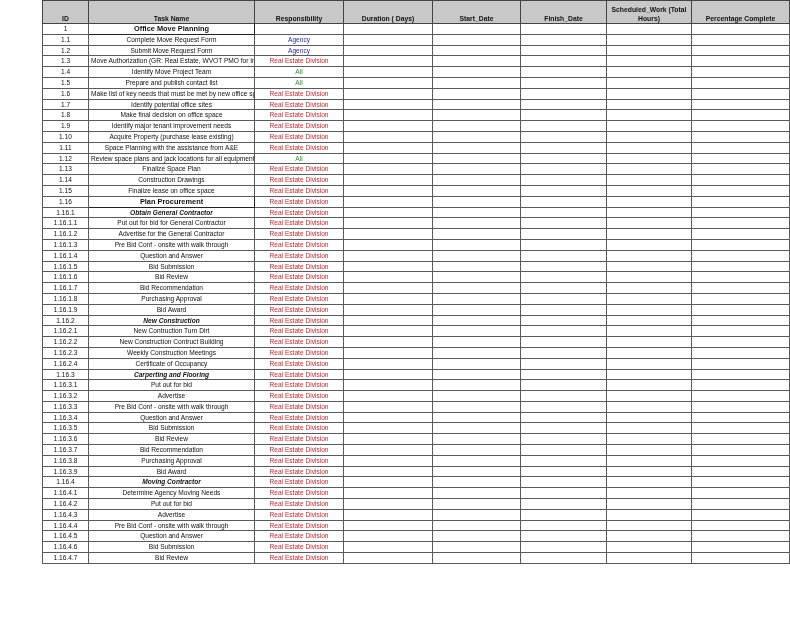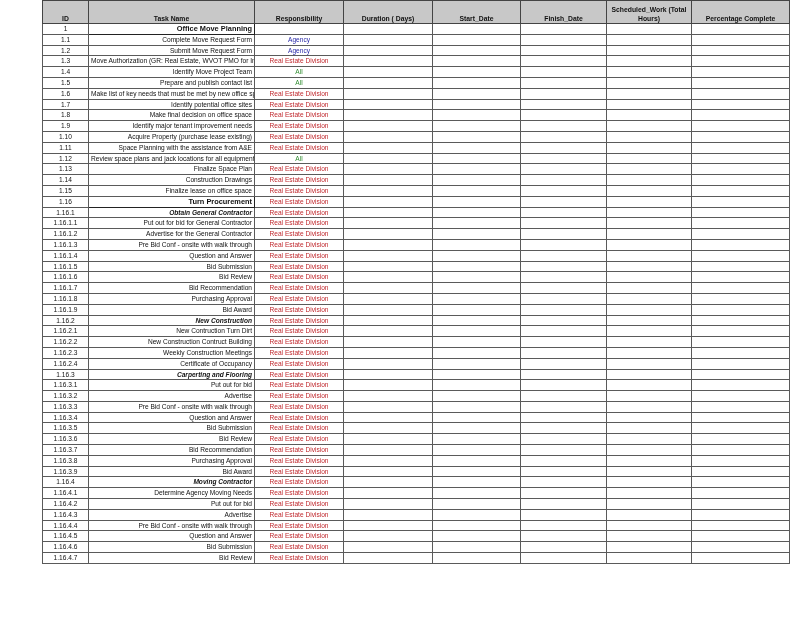--- a/index.html
+++ b/index.html
@@ -17,21 +17,21 @@
     overflow: hidden; white-space: nowrap;
     height: 9.8px; line-height: 9.8px;
   }
   table.sheet th {
     background: #c8c8c8; font-weight: bold; font-size: 6.8px;
     text-align: center; vertical-align: bottom; height: 22px; line-height: 9px;
     border: 1.5px solid #444;
     white-space: normal;
   }
   td.id { text-align: center; }
-  td.task { text-align: right; }
+  td.task { text-align: center; }
   td.resp { text-align: center; }
   td.tall { height: 20.6px; }
   td.wrap { white-space: normal; line-height: 10.3px; vertical-align: bottom; }
   td.vb { vertical-align: bottom; }
   .resp-red { color: #c0282d; }
   .resp-blue { color: #2a2aa8; }
   .resp-green { color: #2e8b2e; }
   tr.section td.task { font-weight: bold; font-size: 7.4px; border: 1.5px solid #222; }
   tr.sub td.task { font-weight: bold; font-style: italic; }
 </style>
@@ -217,21 +217,21 @@
         <td class="task">Finalize lease on office space</td>
         <td class="resp resp-red">Real Estate Division</td>
         <td class=""></td>
         <td class=""></td>
         <td class=""></td>
         <td class=""></td>
         <td class=""></td>
       </tr>
       <tr class="section">
         <td class="id">1.16</td>
-        <td class="task">Turn Procurement</td>
+        <td class="task">Plan Procurement</td>
         <td class="resp resp-red">Real Estate Division</td>
         <td class=""></td>
         <td class=""></td>
         <td class=""></td>
         <td class=""></td>
         <td class=""></td>
       </tr>
       <tr class="sub">
         <td class="id">1.16.1</td>
         <td class="task">Obtain General Contractor</td>

